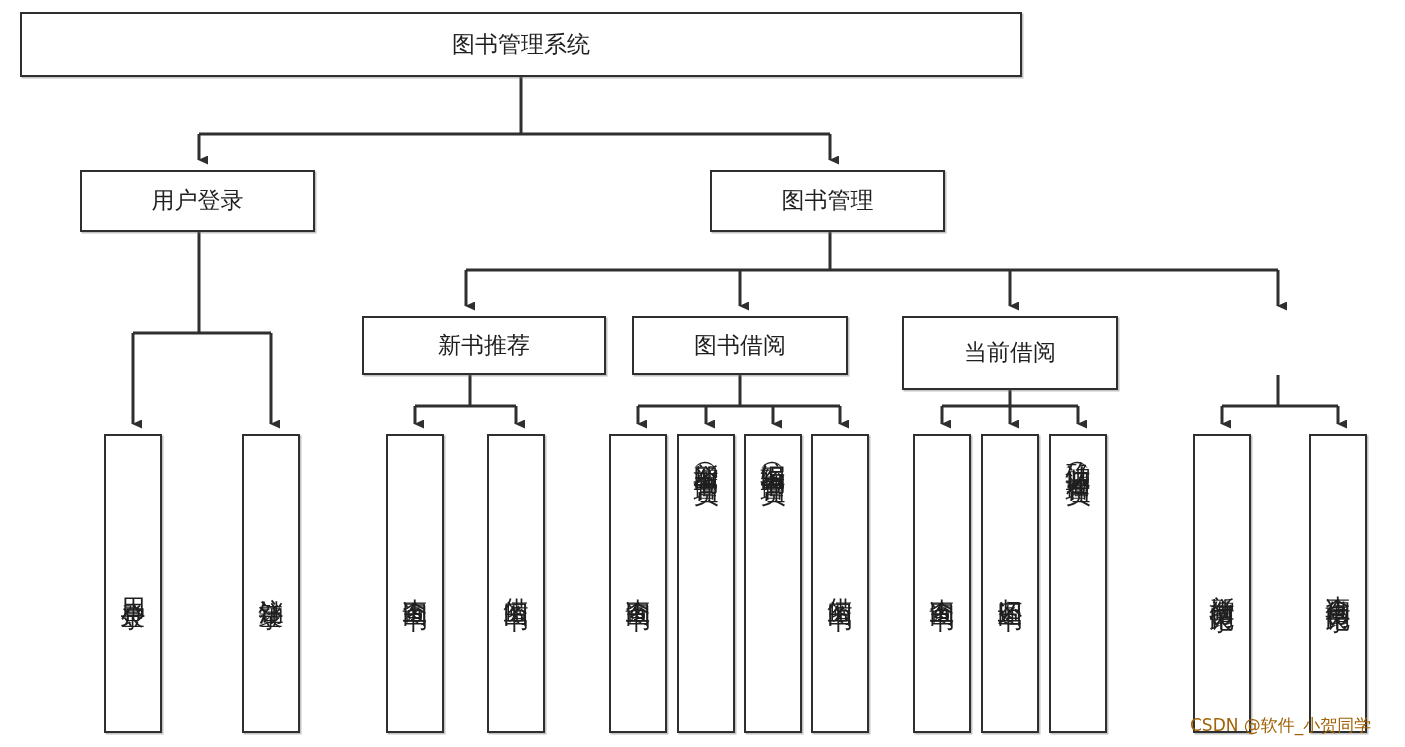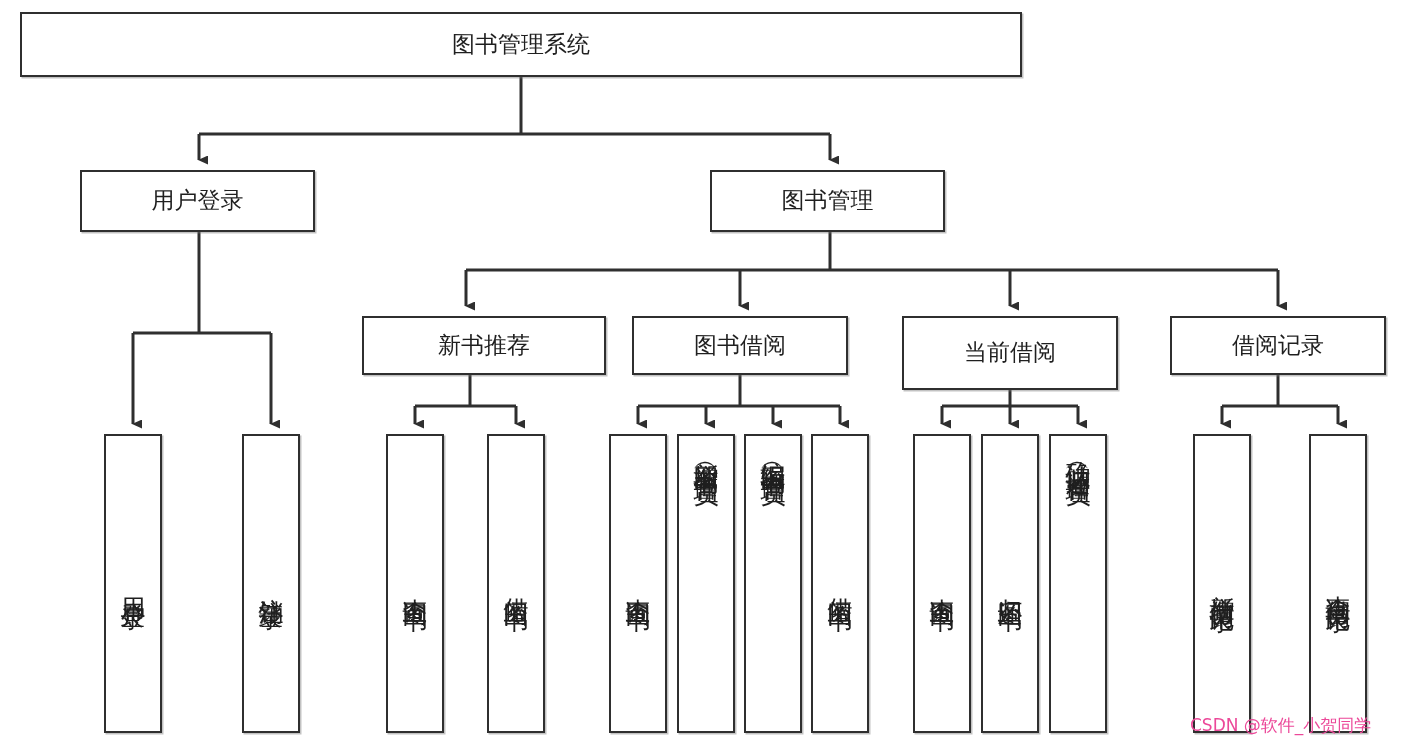--- a/index.html
+++ b/index.html
@@ -64,21 +64,21 @@
   }
   .node.vertical.centered {
     align-items: center;
     padding-top: 0;
   }
   .watermark {
     position: absolute;
     left: 1190px;
     top: 714px;
     font-size: 17px;
-    color: #ec4899;
+    color: #a16207;
     white-space: nowrap;
     font-family: "DejaVu Sans", sans-serif;
   }
 </style>
 </head>
 <body>
 
 <div id="diagram-root">
 
   <svg class="connectors" viewBox="0 0 1405 747">
@@ -148,23 +148,20 @@
   </div>
 
   <div class="node horizontal" style="left:632px; top:316px; width:216px; height:59px;">
     <span class="label">图书借阅</span>
   </div>
 
   <div class="node horizontal" style="left:902px; top:316px; width:216px; height:74px;">
     <span class="label">当前借阅</span>
   </div>
 
-  <div class="node horizontal" style="left:1170px; top:316px; width:216px; height:59px;">
-    <span class="label">借阅记录</span>
-  </div>
 
   <div class="node vertical centered" style="left:104px; top:434px; width:58px; height:299px;">
     <span class="label">用户登录</span>
   </div>
 
   <div class="node vertical centered" style="left:242px; top:434px; width:58px; height:299px;">
     <span class="label">注销登录</span>
   </div>
 
   <div class="node vertical centered" style="left:386px; top:434px; width:58px; height:299px;">

